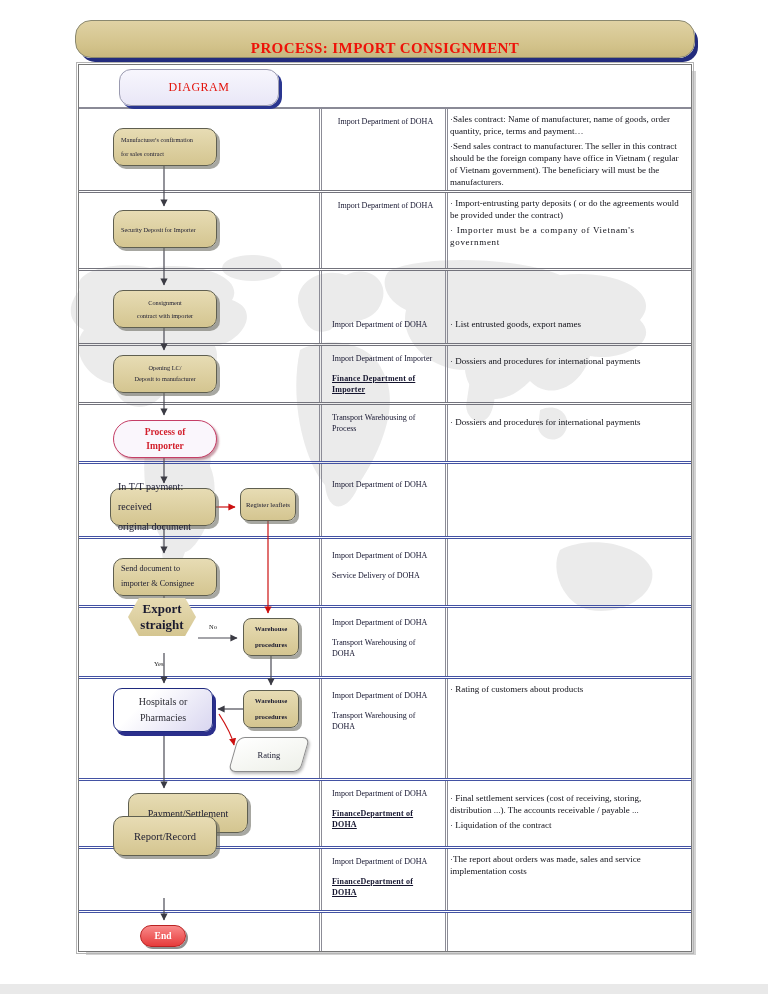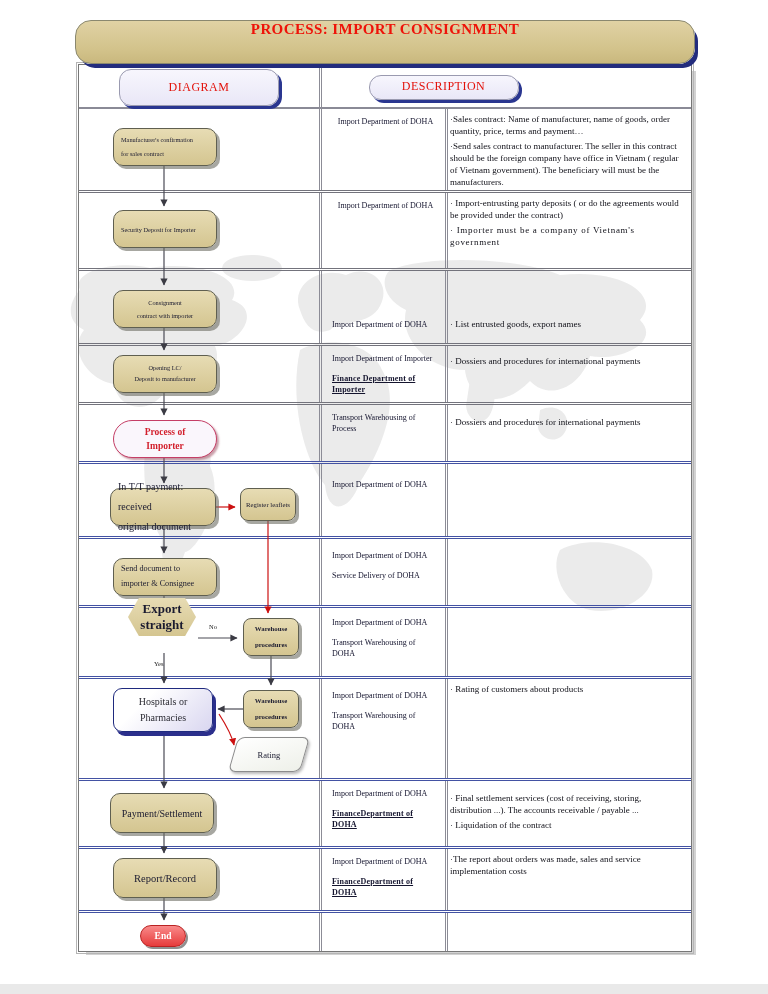--- a/index.html
+++ b/index.html
@@ -6,25 +6,25 @@
   html,body { background:#ffffff; }
   body { width:768px; height:994px; position:relative; overflow:hidden;
          font-family:"Liberation Serif","DejaVu Serif",serif; }
   .page { position:absolute; inset:0; width:768px; height:994px; background:#fff; }
 
   
   .map-wrap { position:absolute; left:0; top:250px; width:768px; height:470px; z-index:0; }
   .bottom-band { position:absolute; left:0; bottom:0; width:768px; height:10px; background:#e9e9e9; z-index:0; }
 
   
-  .banner { position:absolute; left:75px; top:20px; width:620px; height:44px;
+  .banner { position:absolute; left:75px; top:20px; width:620px; height:38px;
             background:linear-gradient(180deg,#e0d2a4 0%,#d2c28a 70%,#c9b87e 100%);
             border:1px solid #8a886f; border-radius:16px;
             box-shadow:4px 5px 0 -1px #232c7d; z-index:3;
-            display:flex; align-items:flex-start; justify-content:center; }
+            display:flex; align-items:flex-end; justify-content:center; }
   .banner-title { color:#ee1309; font-weight:bold; font-size:15px; letter-spacing:.4px; }
 
   
   .table { position:absolute; left:78px; top:64px; width:614px; height:888px;
            border:1px solid #777; outline:1px solid #b5b5b5; outline-offset:1px;
            box-shadow:6px 5px 0 -2px #d2d2d2; background:transparent; z-index:2; }
   .row { display:flex; width:100%; }
   .cell { flex:0 0 auto; position:relative; }
   .c1 { width:240px; }
   .c2 { width:126px; border-left:3px double #8c8c96; padding:8px 6px 4px 10px;
@@ -78,22 +78,22 @@
   .n-warehouse2   { left:165px; top:626px; width:56px; height:38px; font-size:6.8px; font-weight:bold; line-height:2.4; border-radius:8px; }
   .n-hospitals    { left:35px; top:624px; width:100px; height:44px; font-size:10px; line-height:1.65;
                     background:linear-gradient(135deg,#ffffff 30%,#d9d6f0);
                     border:1.6px solid #1f2a7e; border-radius:9px; color:#2c2c34;
                     box-shadow:3px 4px 0 #2b2f8c; }
   .n-rating       { left:155px; top:673px; width:72px; height:35px; font-size:8.5px;
                     background:linear-gradient(160deg,#ffffff,#eef0e9);
                     border:1.4px solid #8b8b8b; border-radius:7px;
                     transform:skewX(-16deg); box-shadow:2px 2px 3px rgba(0,0,0,.28); }
   .n-rating > span { transform:skewX(16deg); display:block; }
-  .n-payment      { left:32px; top:729px; width:104px; height:40px; font-size:10px; }
-  .n-report       { left:35px; top:794px; width:104px; height:40px; font-size:10.5px; }
+  .n-payment      { left:50px; top:729px; width:120px; height:40px; font-size:10px; }
+  .n-report       { left:35px; top:752px; width:104px; height:40px; font-size:10.5px; }
   .n-end          { left:62px; top:861px; width:46px; height:22px; font-size:9.5px; font-weight:bold;
                     background:linear-gradient(180deg,#f98a8a,#e63b3b);
                     border:1.4px solid #b92222; border-radius:11px; color:#fff;
                     box-shadow:2px 2px 0 #8f8f8f; }
   .branch-label { position:absolute; font-size:6.5px; color:#222; }
   .lbl-no  { left:131px; top:559px; }
   .lbl-yes { left:76px;  top:596px; }
 </style>
 </head>
 <body>
@@ -119,23 +119,20 @@
 
   <div class="banner">
     <span class="banner-title">PROCESS: IMPORT CONSIGNMENT</span>
   </div>
 
   <div class="table">
 
     <div class="row sep-thin" style="height:44px">
       <div class="cell c1 hdr">
         <div class="pill pill-diagram">DIAGRAM</div>
-      </div>
-      <div class="cell c3 hdr" style="padding:0">
-        <div class="pill pill-desc">DESCRIPTION</div>
       </div>
     </div>
 
     <div class="row sep-gray" style="height:84px">
       <div class="cell c1"></div>
       <div class="cell c2" style="text-align:center">
         <div class="dept-line">Import Department of DOHA</div>
       </div>
       <div class="cell c3">
         <div class="desc-line">·Sales contract: Name of manufacturer, name of goods, order quantity, price, terms and payment…</div>

